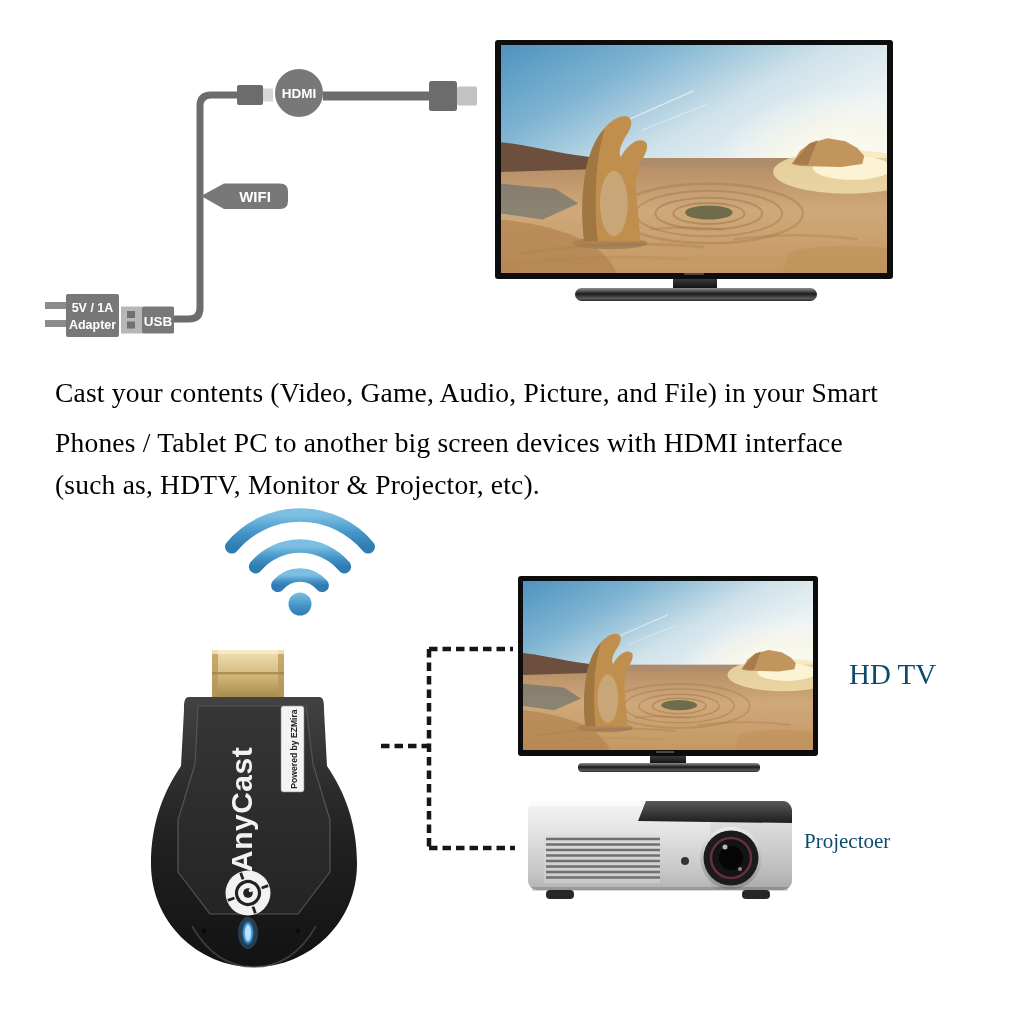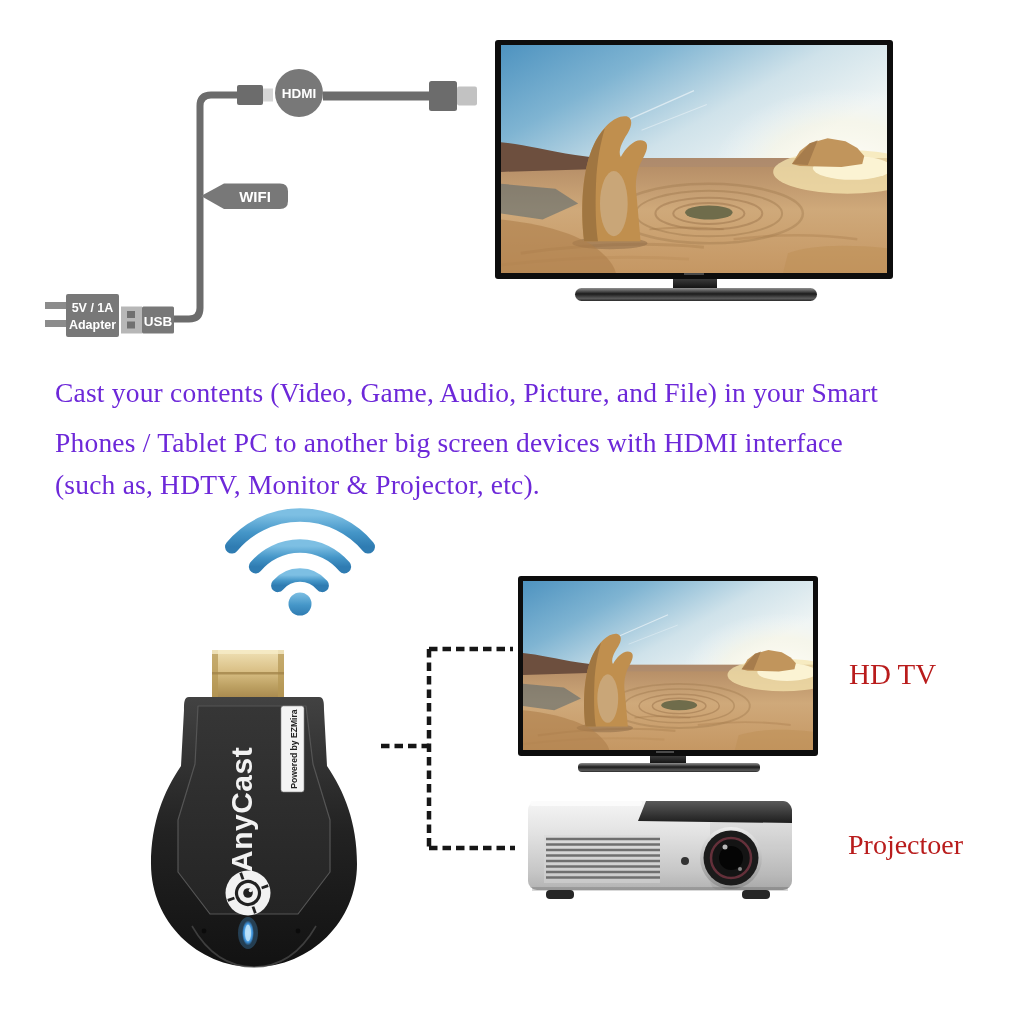--- a/index.html
+++ b/index.html
@@ -2,22 +2,22 @@
 <html><head>
 <meta charset="utf-8">
 <style>
   html,body { margin:0; padding:0; background:#fff; }
   .page { position:relative; width:1010px; height:1010px; background:#ffffff; overflow:hidden;
           font-family:"Liberation Serif", serif; }
   .abs { position:absolute; }
   svg { display:block; }
   .svg-label { font-family:"Liberation Sans", sans-serif; font-weight:bold; fill:#ffffff; }
   .desc-line { position:absolute; left:55px; white-space:nowrap; font-size:27.5px; line-height:37px;
-               color:#6d28d9; letter-spacing:0.2px; }
-  .out-label { position:absolute; color:#b91c1c; white-space:nowrap; }
+               color:#000000; letter-spacing:0.2px; }
+  .out-label { position:absolute; color:#0c4a6e; white-space:nowrap; }
   .tv-frame { position:absolute; background:#0d0d0d; border-radius:3px; }
   .tv-screen { position:absolute; }
   .tv-neck { position:absolute; background:linear-gradient(180deg,#3a3a3a,#0f0f0f); }
   .tv-base { position:absolute; background:linear-gradient(180deg,#909090 0%,#1c1c1c 45%,#5a5a5a 80%,#2a2a2a 100%); border-radius:7px; }
   .brand-dot { position:absolute; background:#4a4a4a; }
 </style>
 </head>
 <body>
 
 <div class="page">
@@ -258,15 +258,15 @@
       <circle cx="211" cy="63" r="27.5" fill="#1b1b1b"></circle>
       <circle cx="211" cy="63" r="20" fill="#141414" stroke="#64303a" stroke-width="2.5"></circle>
       <circle cx="211" cy="63" r="12" fill="#050505"></circle>
       <circle cx="205" cy="52" r="2.5" fill="#ffffff" opacity="0.7"></circle>
       <circle cx="220" cy="74" r="2" fill="#ffffff" opacity="0.5"></circle>
     </g>
     <rect x="12" y="92" width="256" height="4" fill="#000000" opacity="0.15"></rect>
     <rect x="26" y="95" width="28" height="9" rx="4" fill="#262626"></rect>
     <rect x="222" y="95" width="28" height="9" rx="4" fill="#262626"></rect>
   </svg>
-  <div class="out-label" style="left:848px;top:829px;font-size:28px">Projectoer</div>
+  <div class="out-label" style="left:804px;top:829px;font-size:21px">Projectoer</div>
 
 </div>
 
 </body></html>

